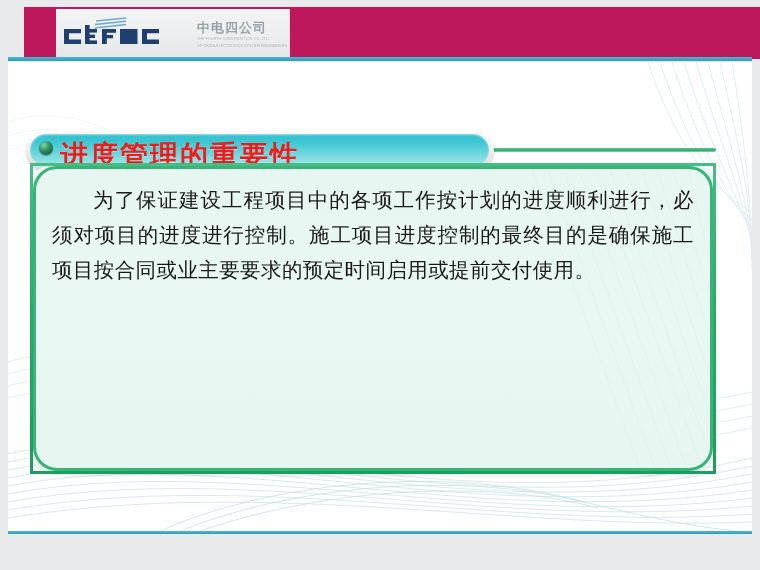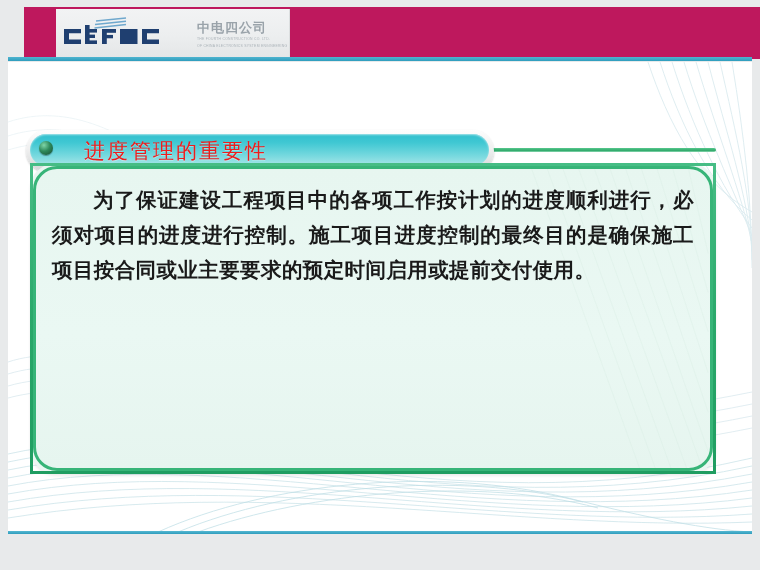--- a/index.html
+++ b/index.html
@@ -130,48 +130,46 @@
     left: 13px; top: 11px;
     width: 14px; height: 14px;
     border-radius: 50%;
     background: radial-gradient(circle at 35% 30%, #7fd6a8 0%, #2e8a5c 45%, #15482f 100%);
     box-shadow: 0 1px 1px rgba(0,0,0,.35);
   }
   .title-text {
     position: absolute;
     left: 34px; top: 7px;
     font-family: "DejaVu Serif", serif;
-    font-size: 21px;
-    font-weight: normal;
+    font-size: 28px;
+    font-weight: bold;
     color: #ee1c1c;
     letter-spacing: 2px;
     white-space: nowrap;
     text-shadow: 0 1px 0 rgba(255,255,255,.35);
-    margin-left: 24px;
   }
   .title-tail {
     position: absolute;
     left: 488px; top: 148px;
     width: 228px; height: 4px;
     background: linear-gradient(180deg,#59c98f 0%, #2fa96a 60%, #8fd9b4 100%);
     border-radius: 2px;
   }
 
   
   .content-box {
     position: absolute;
     left: 30px; top: 163px;
     width: 686px; height: 311px;
     border: 3px solid;
     border-image: linear-gradient(180deg,#46bd85 0%, #2aa86a 50%, #1f9d61 100%) 1;
     border-radius: 26px;
     background: #e9f7f2;
     box-sizing: border-box;
     box-shadow: 0 2px 3px rgba(0,0,0,.08);
-    font-weight: bold;
   }
   .content-box-inner {
     position: absolute;
     inset: 0;
     border-radius: 24px;
     border: 3px solid #37b478;
     box-sizing: border-box;
     background: linear-gradient(180deg,#e7f6f0 0%, #eaf8f3 55%, #e6f5ef 100%);
     overflow: hidden;
   }

